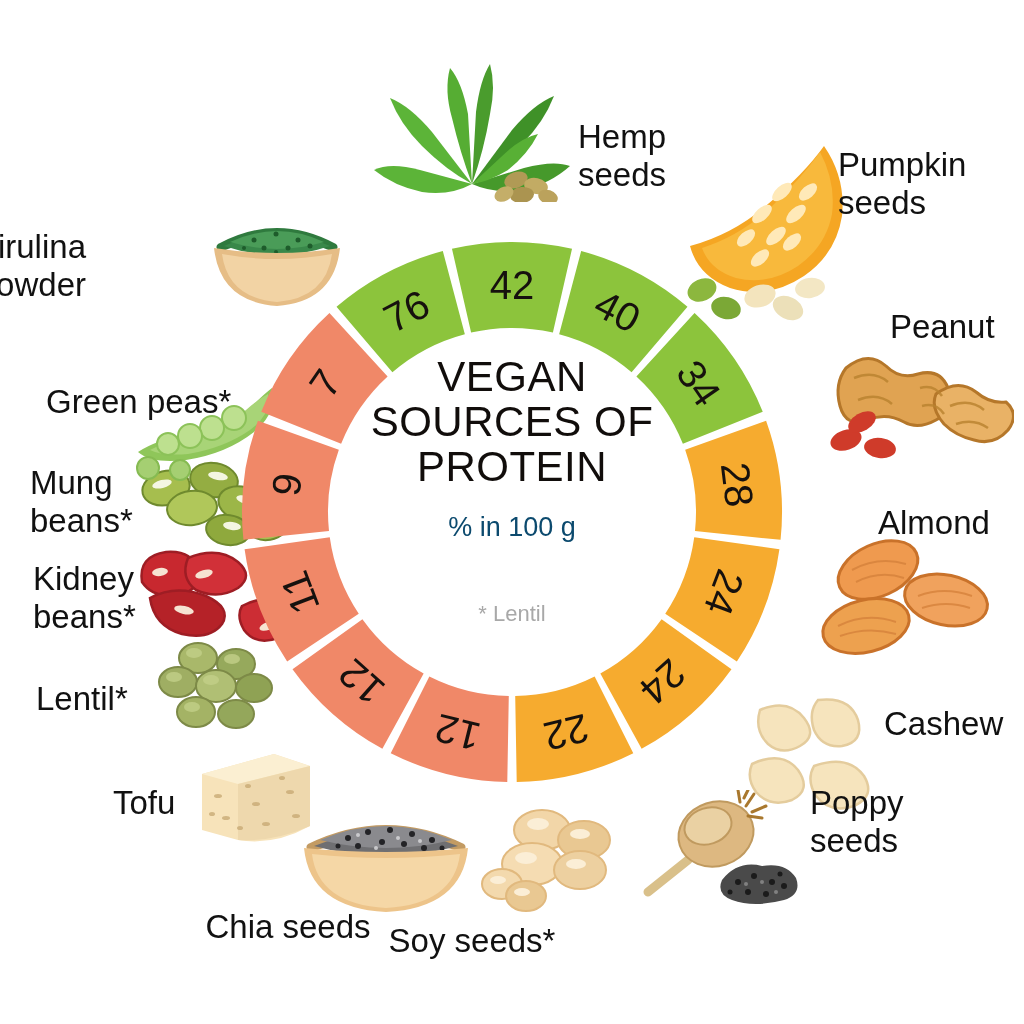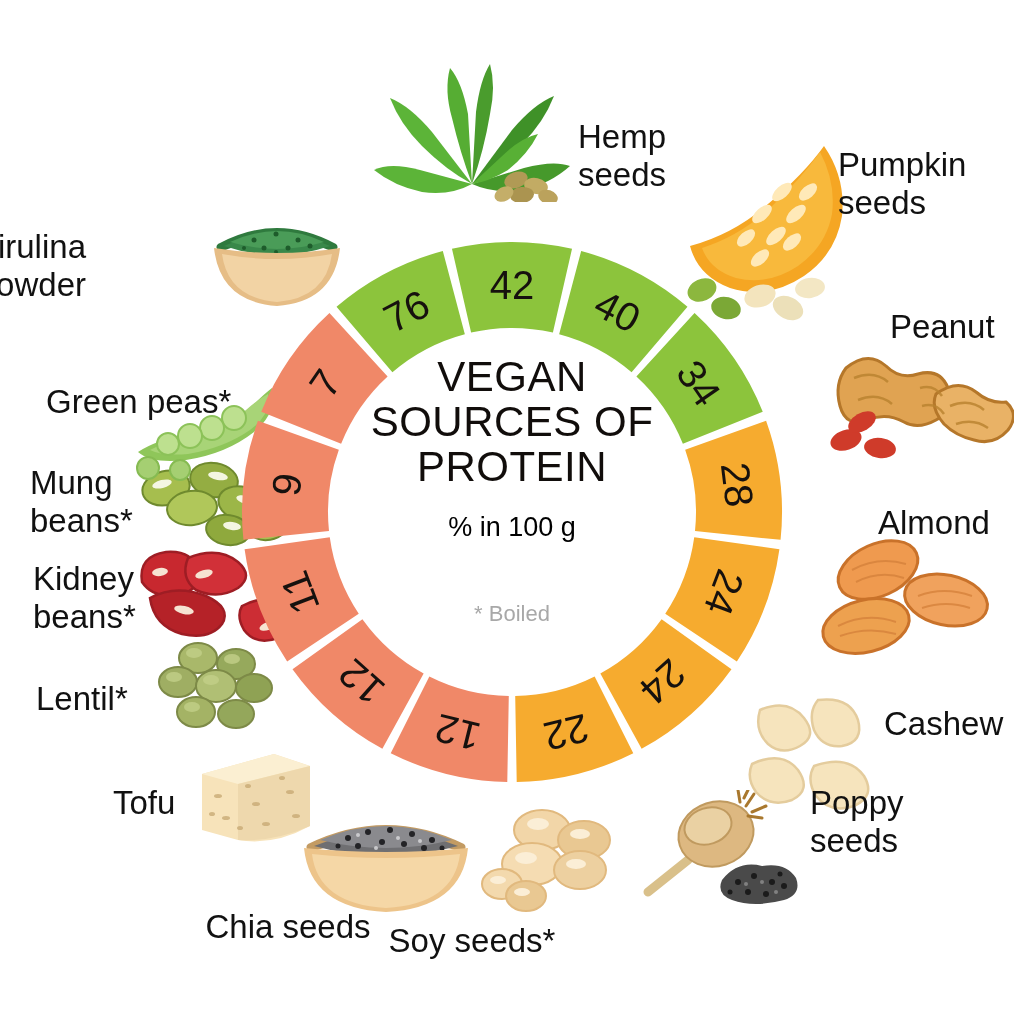--- a/index.html
+++ b/index.html
@@ -22,21 +22,21 @@
   
   #center-block{
     position:absolute;left:287px;top:355px;width:450px;
     text-align:center;pointer-events:none;
   }
   .center-title{
     font-size:42px;line-height:1.07;letter-spacing:.5px;
     color:#110d0b;font-weight:400;white-space:pre-line;
   }
   .center-sub{
-    margin-top:22px;font-size:27px;color:#000000;font-weight:400;
+    margin-top:22px;font-size:27px;color:#0c4a6e;font-weight:400;
   }
   .center-note{
     margin-top:58px;font-size:22px;color:#a8a8a8;font-weight:400;
   }
 
   
   .lbl{
     position:absolute;font-size:33px;line-height:1.16;
     color:#111111;white-space:pre-line;
   }
@@ -350,21 +350,21 @@
           <text x="406.51" y="311.00" class="seg-value" transform="rotate(332.31 406.51 311.00)">76</text>
         </g>
     </svg>
   </div>
 
   <div id="center-block">
     <div class="center-title">VEGAN
 SOURCES OF
 PROTEIN</div>
     <div class="center-sub">% in 100 g</div>
-    <div class="center-note">* Boiled</div>
+    <div class="center-note">* Lentil</div>
   </div>
 
   <div id="label-layer">
       <div class="lbl l" style="left: 578px; top: 118px;">Hemp
 seeds</div>
       <div class="lbl l" style="left: 838px; top: 146px;">Pumpkin
 seeds</div>
       <div class="lbl l" style="left: 890px; top: 308px;">Peanut</div>
       <div class="lbl l" style="left: 878px; top: 504px;">Almond</div>
       <div class="lbl l" style="left: 884px; top: 705px;">Cashew</div>

